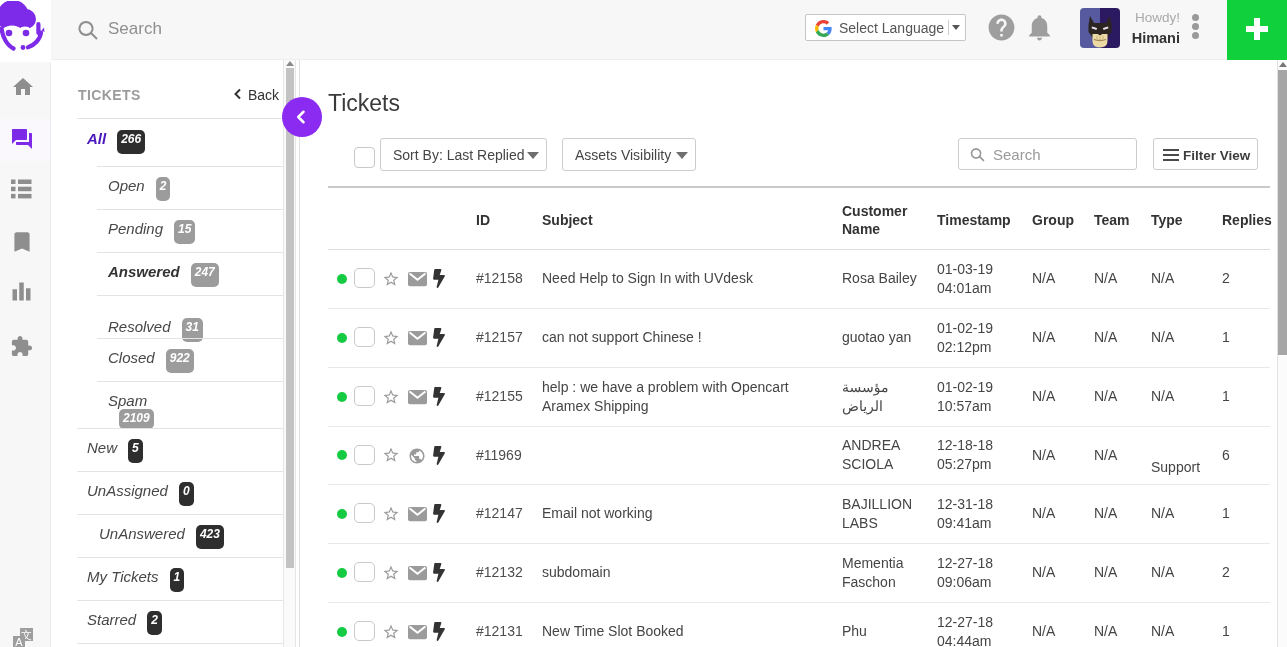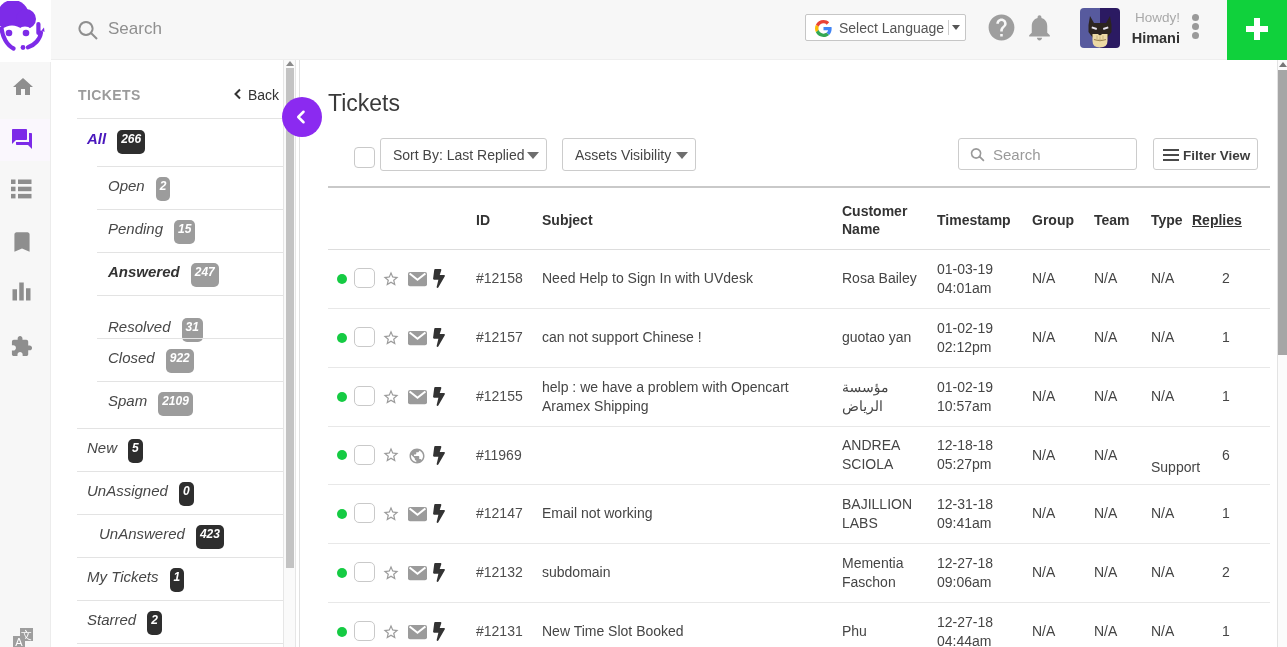--- a/index.html
+++ b/index.html
@@ -210,21 +210,21 @@
   <div class="nav-item" style="left:57px;top:246px;height:24px;margin-top:12px;">
         <span>Resolved</span>
         <span class="badge bgray">31</span>
       </div>
   <div class="sep" style="left:46px;top:278px;width:190px;"></div>
   <div class="nav-item" style="left:57px;top:289px;height:24px;">
         <span>Closed</span>
         <span class="badge bgray">922</span>
       </div>
   <div class="sep" style="left:46px;top:321px;width:190px;"></div>
-  <div class="nav-item" style="left:57px;top:332px;height:24px;">
+  <div class="nav-item" style="left:57px;top:332px;height:24px;flex-direction:column;">
         <span>Spam</span>
         <span class="badge bgray">2109</span>
       </div>
   <div class="sep" style="left:26px;top:368px;width:210px;"></div>
 
   <div class="nav-item" style="left:36px;top:379px;height:24px;">
         <span>New</span>
         <span class="badge bdark">5</span>
       </div>
   <div class="sep" style="left:26px;top:411px;width:210px;"></div>
@@ -288,21 +288,21 @@
       </div>
 
   <div class="hline" style="top:126px;height:2px;background:#c9c9c9;"></div>
   <div class="hcell" style="left:175px;top:151px;">ID</div>
   <div class="hcell" style="left:241px;top:151px;">Subject</div>
   <div class="hcell" style="left:541px;top:142px;">Customer<br>Name</div>
   <div class="hcell" style="left:636px;top:151px;">Timestamp</div>
   <div class="hcell" style="left:731px;top:151px;">Group</div>
   <div class="hcell" style="left:793px;top:151px;">Team</div>
   <div class="hcell" style="left:850px;top:151px;">Type</div>
-  <div class="hcell" style="left:891px;top:151px;text-decoration:underline;">Replies</div>
+  <div class="hcell" style="left:921px;top:151px;">Replies</div>
   <div class="hline" style="top:189px;"></div>
 <div class="gdot" style="top:213.5px;"></div>
 <div class="rck" style="top:208.0px;"></div>
 <svg class="ric" style="left:81px;top:209.5px;" width="18" height="18" viewBox="0 0 24 24">
         <path fill="#9b9b9b" d="M22 9.24l-7.19-.62L12 2 9.19 8.63 2 9.24l5.46 4.73L5.82 21 12 17.27 18.18 21l-1.63-7.03L22 9.24zM12 15.4l-3.76 2.27 1-4.28-3.32-2.88 4.38-.38L12 6.1l1.71 4.04 4.38.38-3.32 2.88 1 4.28L12 15.4z"></path>
       </svg>
 <svg class="ric" style="left:107px;top:210.5px;" width="19" height="16" viewBox="0 0 24 20">
         <rect x="0" y="1" width="24" height="18" rx="2.5" fill="#9b9b9b"></rect>
         <path d="M2 3 L12 11 L22 3" fill="none" stroke="#fff" stroke-width="2.6"></path>
       </svg>

